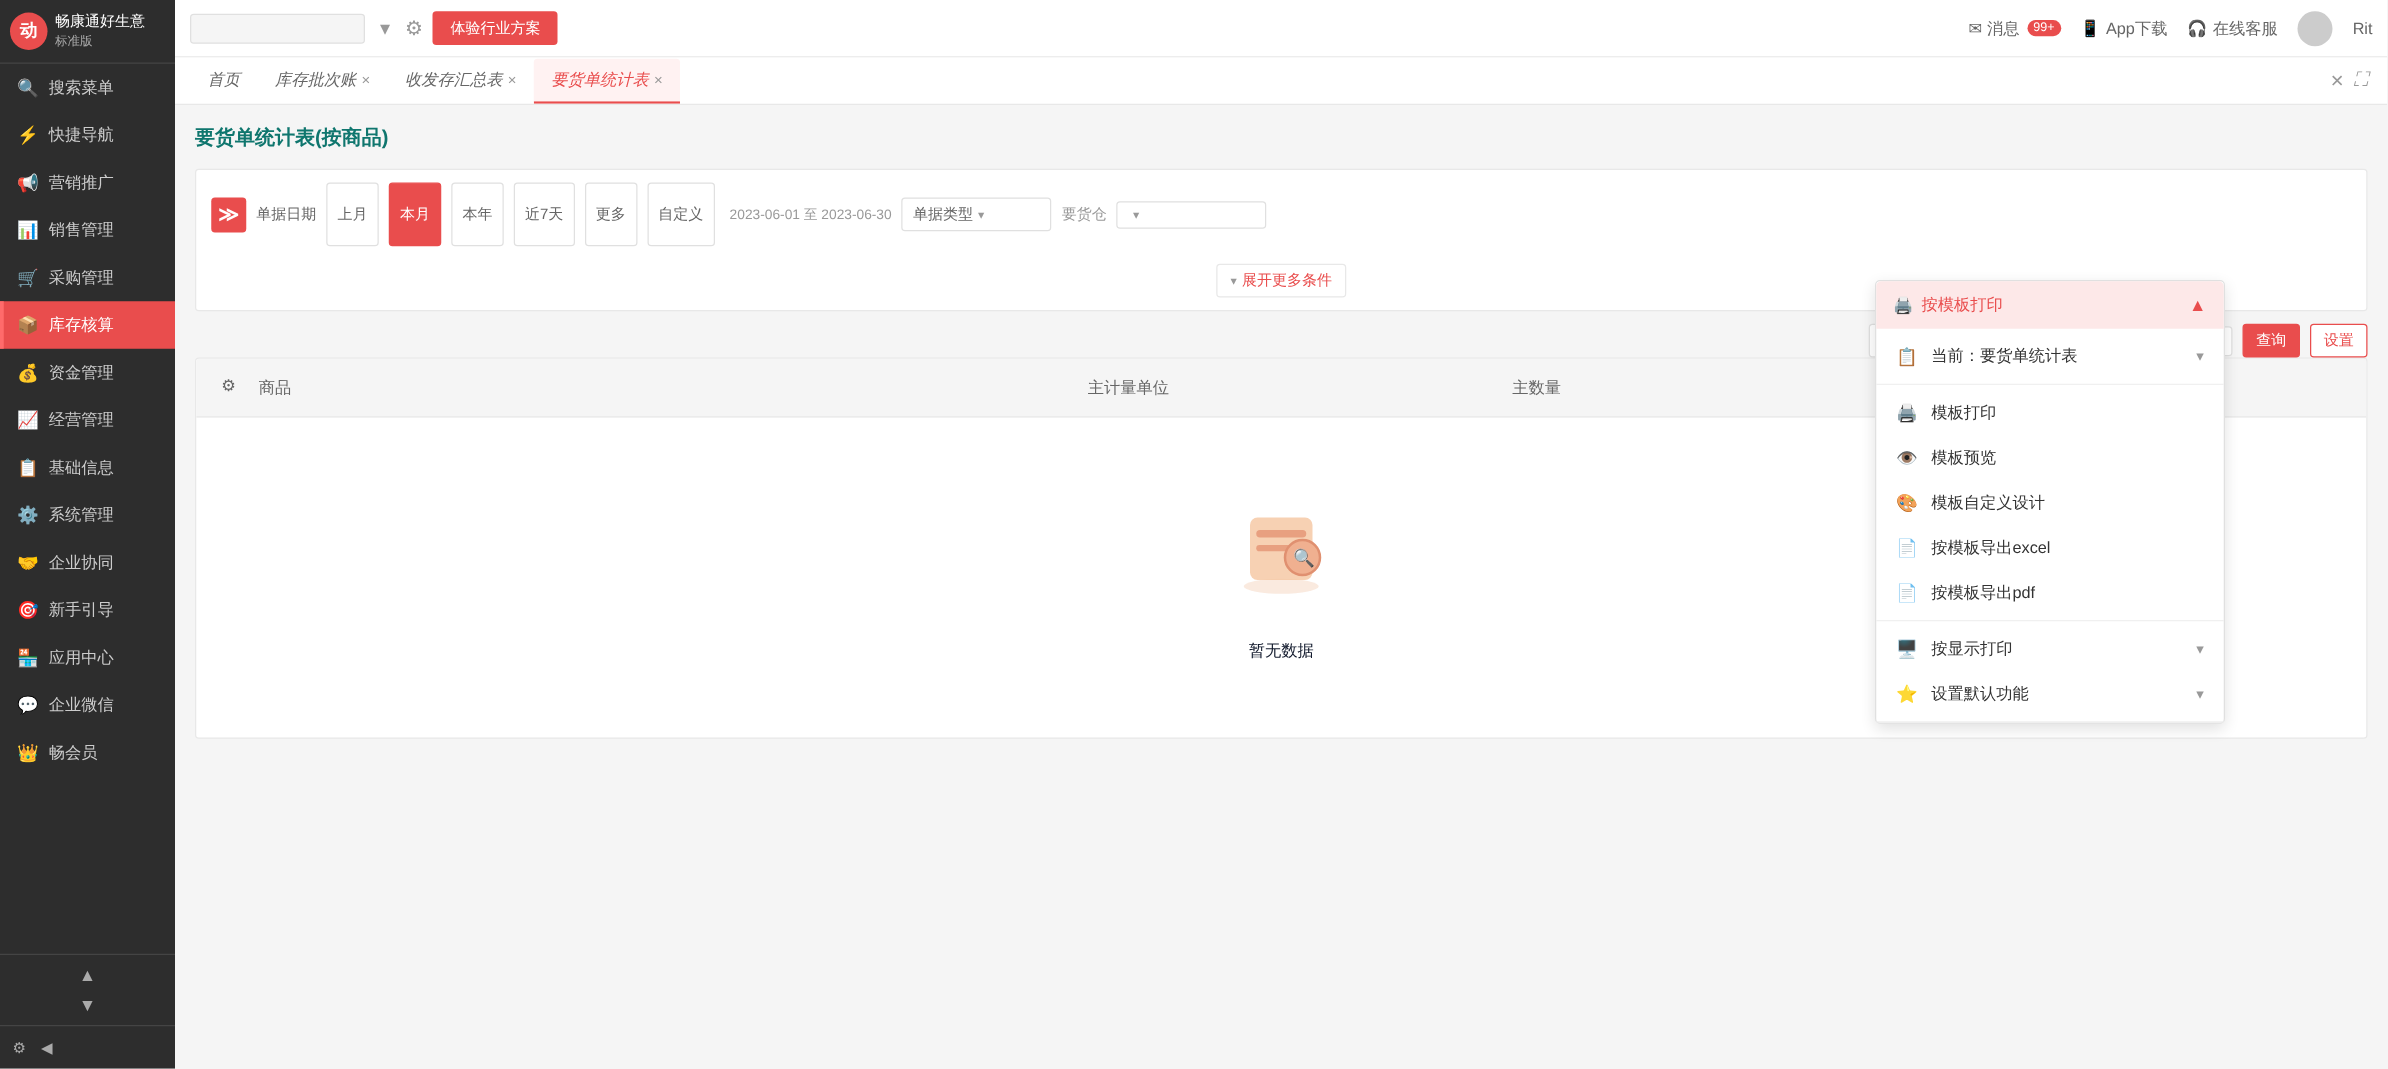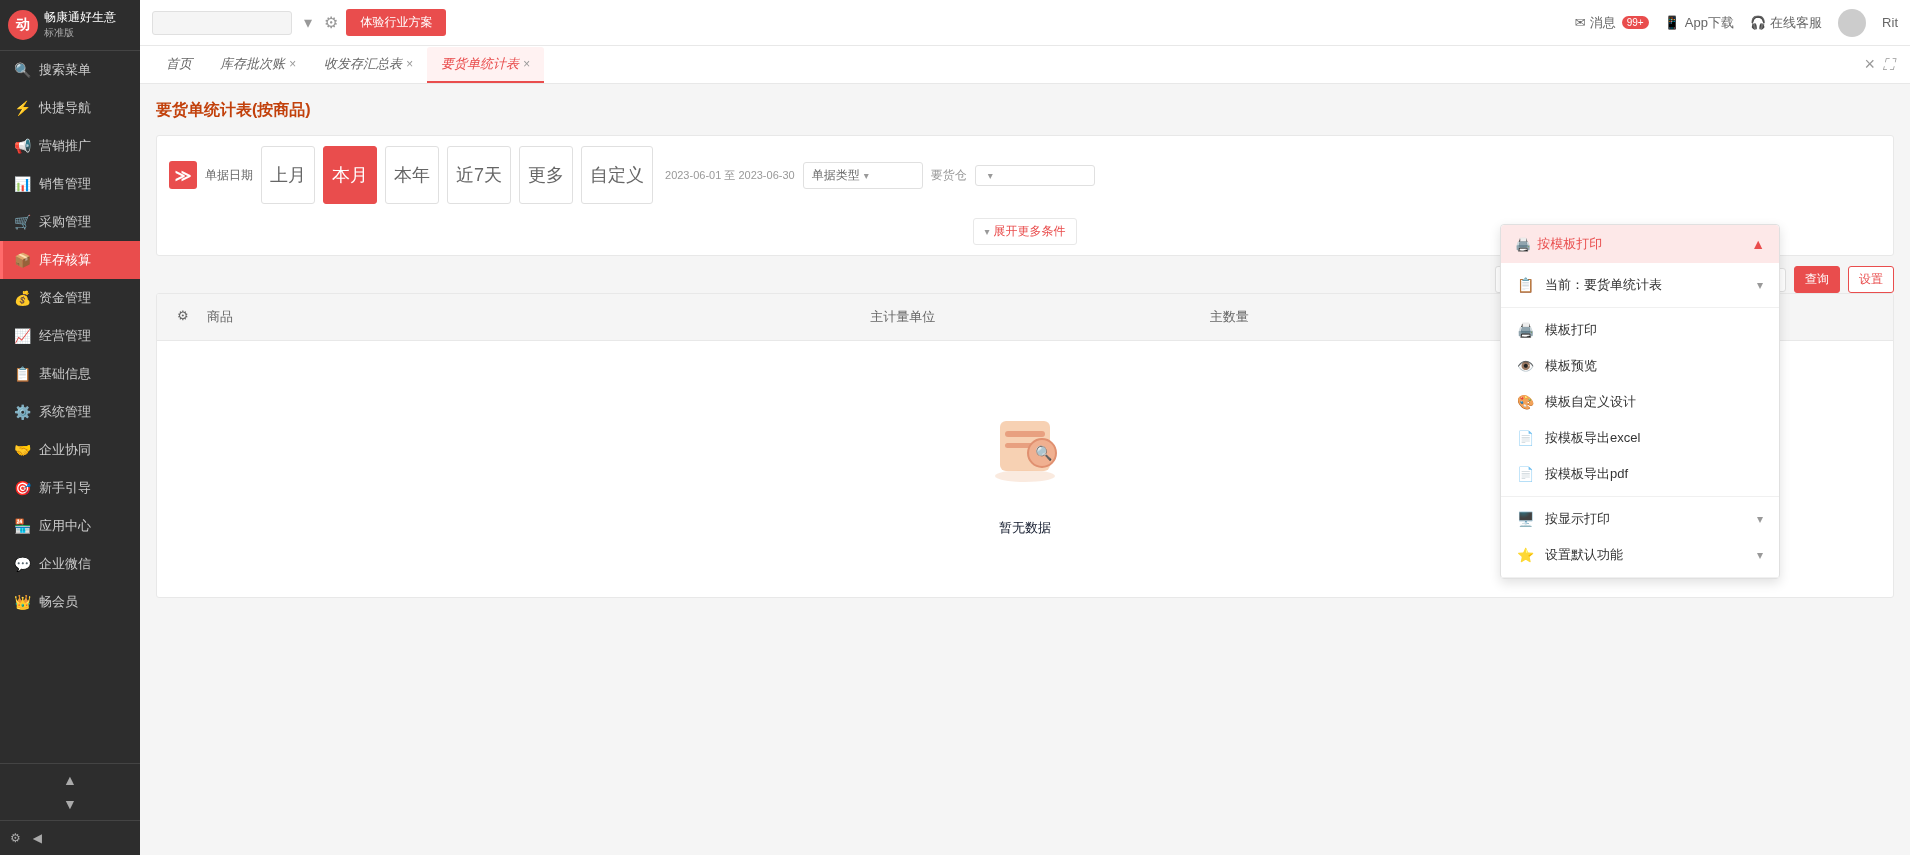--- a/index.html
+++ b/index.html
@@ -171,21 +171,21 @@
     
     .content-area {
       flex: 1;
       overflow-y: auto;
       padding: 16px;
       position: relative;
     }
     .page-title {
       font-size: 16px;
       font-weight: bold;
-      color: #c2410c;
+      color: #0f766e;
       margin-bottom: 14px;
     }
 
     
     .filter-bar {
       background: #fff;
       border: 1px solid #e8e8e8;
       border-radius: 3px;
       padding: 10px 12px;
       margin-bottom: 10px;
@@ -224,21 +224,21 @@
       font-size: 16px;
       font-weight: bold;
     }
     .date-label { color: #666; font-size: 12px; }
     .date-btn {
       padding: 16px 8px;
       border: 1px solid #e0e0e0;
       background: #fff;
       border-radius: 3px;
       cursor: pointer;
-      font-size: 18px;
+      font-size: 12px;
       color: #666;
     }
     .date-btn.active { background: #e94d4d; color: #fff; border-color: #e94d4d; }
     .date-range { color: #999; font-size: 11px; margin-left: 4px; text-align: right; }
 
     .filter-select {
       border: 1px solid #e0e0e0;
       border-radius: 3px;
       padding: 4px 8px;
       font-size: 12px;

